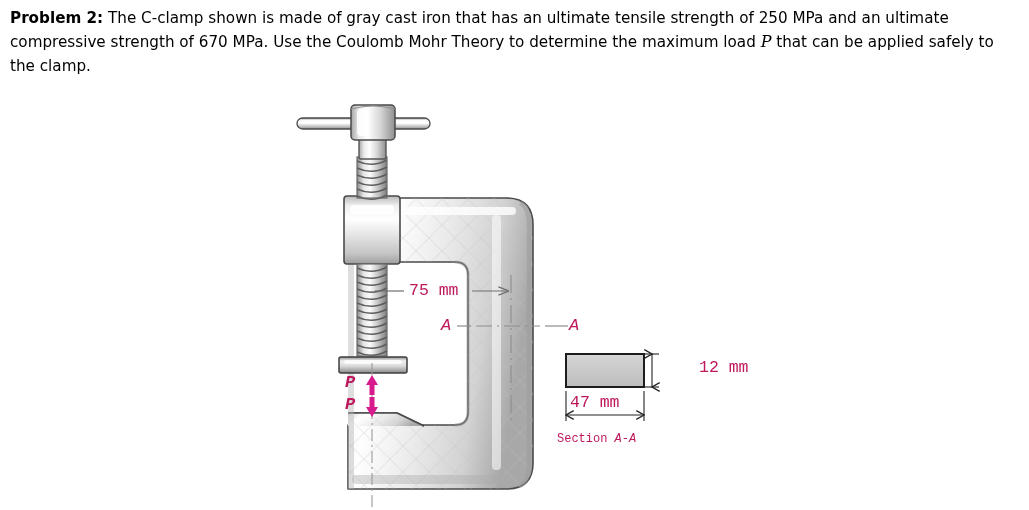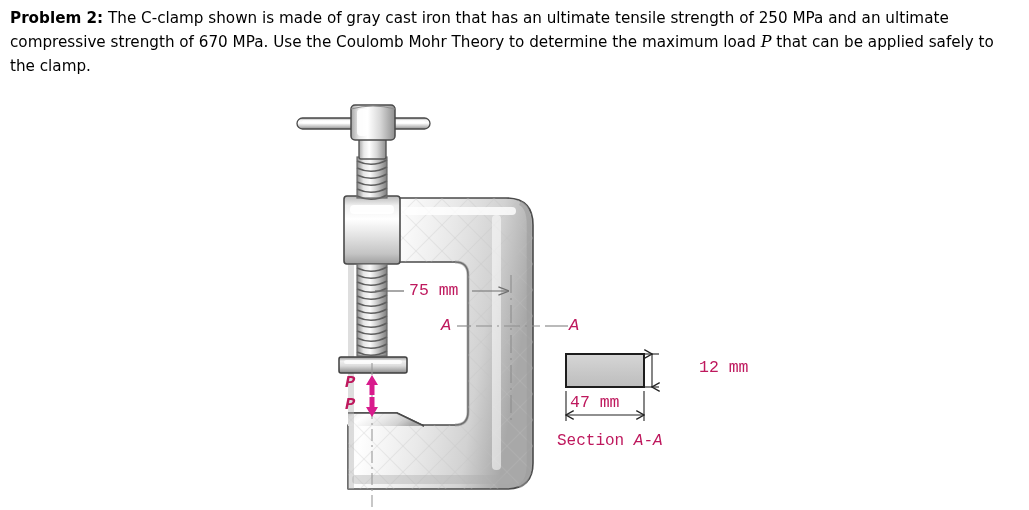--- a/index.html
+++ b/index.html
@@ -61,21 +61,21 @@
   .lbl-sec {
     font-style: italic;
     font-size: 17px;
   }
   .lbl-p {
     font-style: italic;
     font-weight: bold;
     font-size: 17px;
   }
   .lbl-section-title {
-    font-size: 16px;
+    font-size: 12px;
   }
   .lbl-section-title .ital {
     font-style: italic;
   }
 </style>
 </head>
 <body>
 
 <div id="problem-statement">
   <span class="lead">Problem 2:</span><span> The C-clamp shown is made of gray cast iron that has an ultimate tensile strength of 250 MPa and an ultimate compressive strength of 670 MPa. Use the Coulomb Mohr Theory to determine the maximum load </span><span class="mathvar">P</span><span> that can be applied safely to the clamp.</span>

